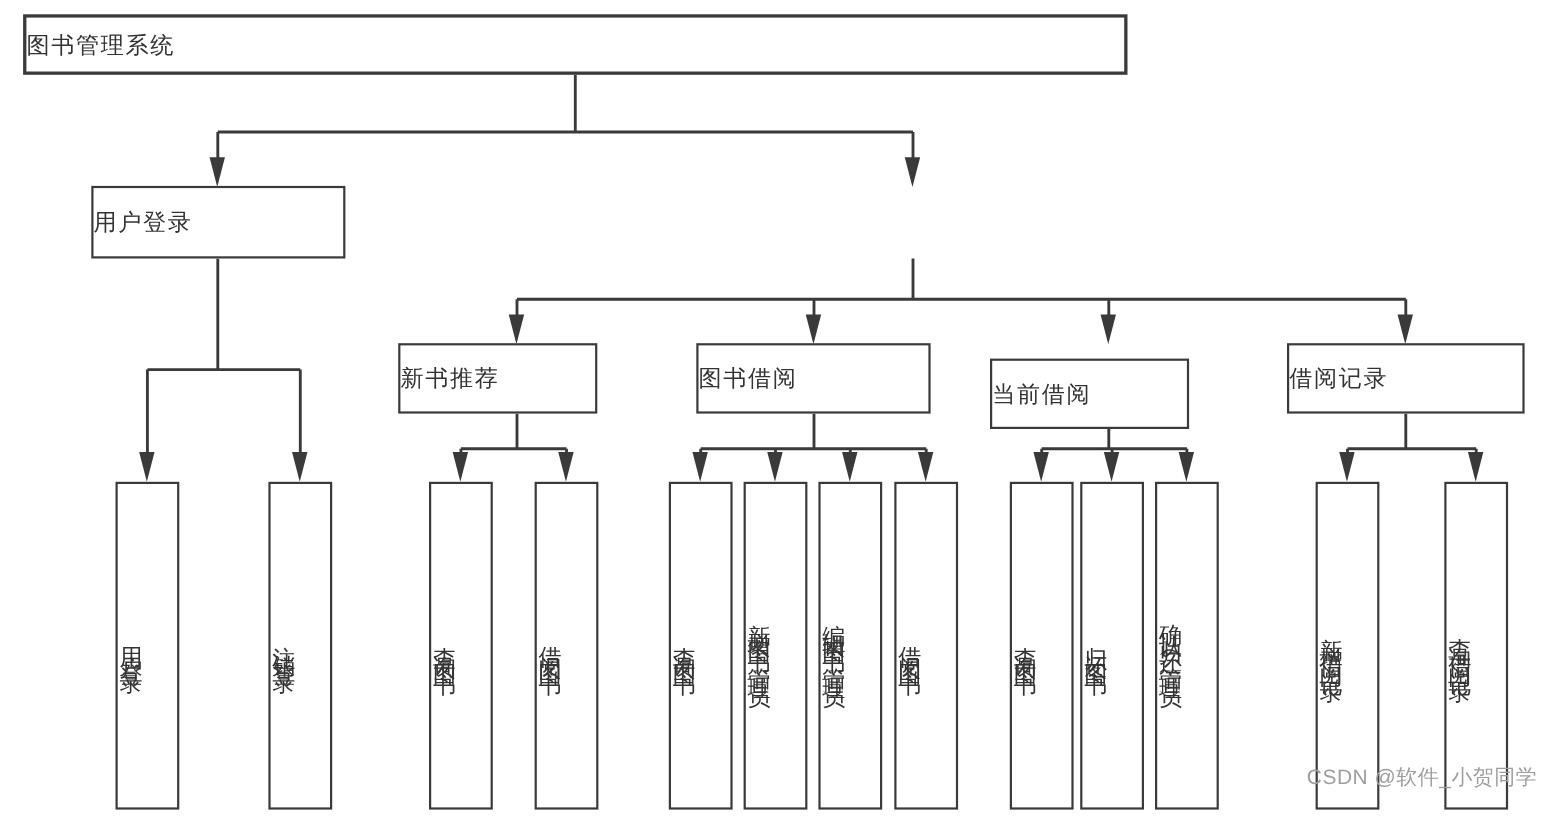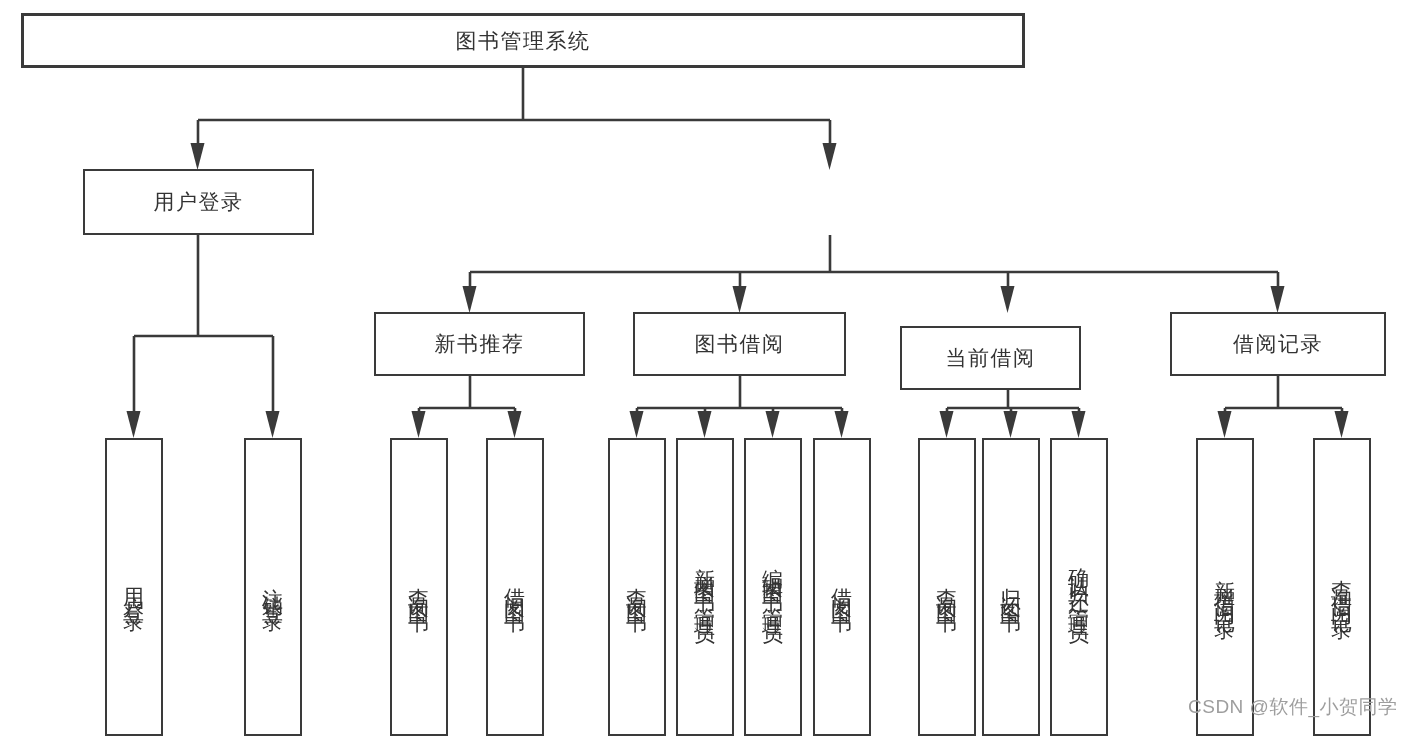--- a/index.html
+++ b/index.html
@@ -15,21 +15,21 @@
     position:relative;
     width:1405px;height:747px;
     background:var(--bg);
     overflow:hidden;
   }
   .wires{position:absolute;left:0;top:0;width:1405px;height:747px;}
   .box{
     position:absolute;
     background:var(--fill);
     border:2.5px solid var(--line);
-    display:flex;align-items:center;justify-content:center;
+    display:flex;align-items:center;justify-content:flex-start;
     color:var(--text);
     font-size:21px;
     box-sizing:border-box;
     z-index:1;
   }
   .box.root{border-width:3px;letter-spacing:1.5px;}
   .box.h{letter-spacing:1.5px;}
   .box.leaf span{
     writing-mode:vertical-rl;
     text-orientation:mixed;
@@ -93,21 +93,21 @@
   </svg>
 
   <div class="box root h" style="left:21px;top:13px;width:1004px;height:55px;">
     <span>图书管理系统</span>
   </div>
 
   <div class="box h" style="left:83px;top:169px;width:231px;height:66px;">
     <span>用户登录</span>
   </div>
 
-  <div class="box h" style="left:362px;top:312px;width:211px;height:64px;margin-left:12px;">
+  <div class="box h" style="left:362px;top:312px;width:181px;height:64px;">
     <span>新书推荐</span>
   </div>
   <div class="box h" style="left:633px;top:312px;width:213px;height:64px;">
     <span>图书借阅</span>
   </div>
   <div class="box h" style="left:900px;top:326px;width:181px;height:64px;">
     <span>当前借阅</span>
   </div>
   <div class="box h" style="left:1170px;top:312px;width:216px;height:64px;">
     <span>借阅记录</span>

